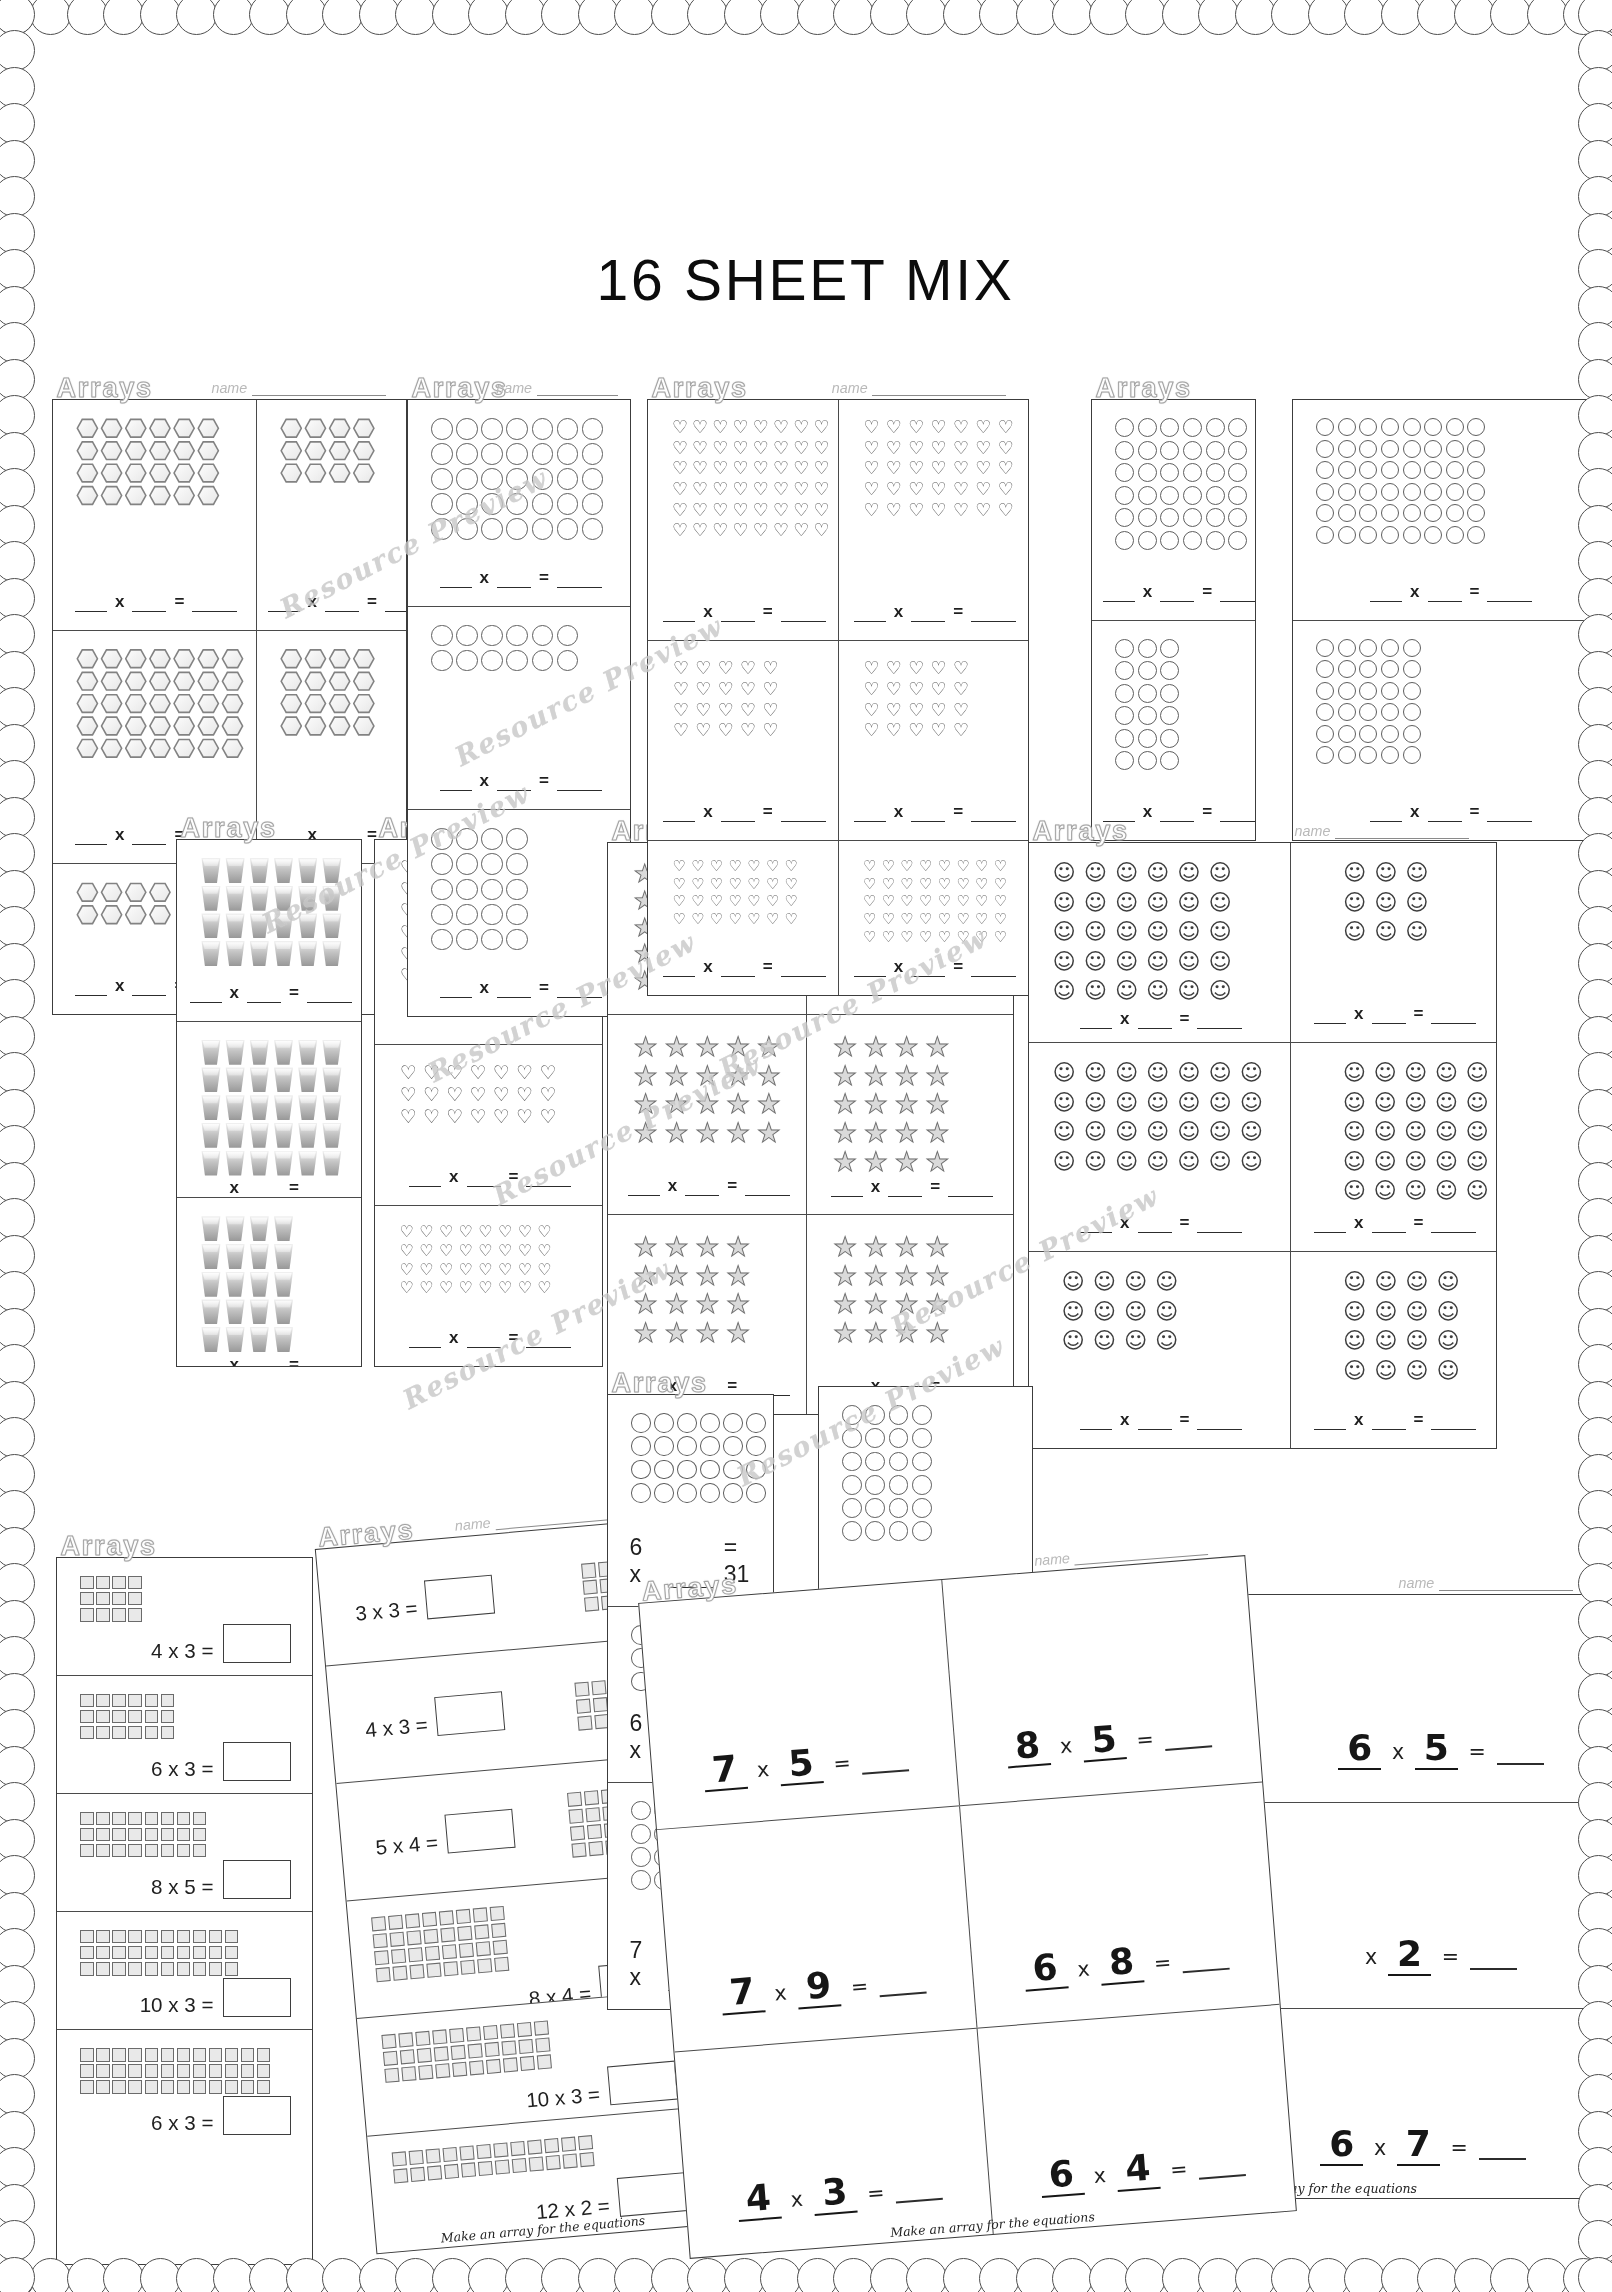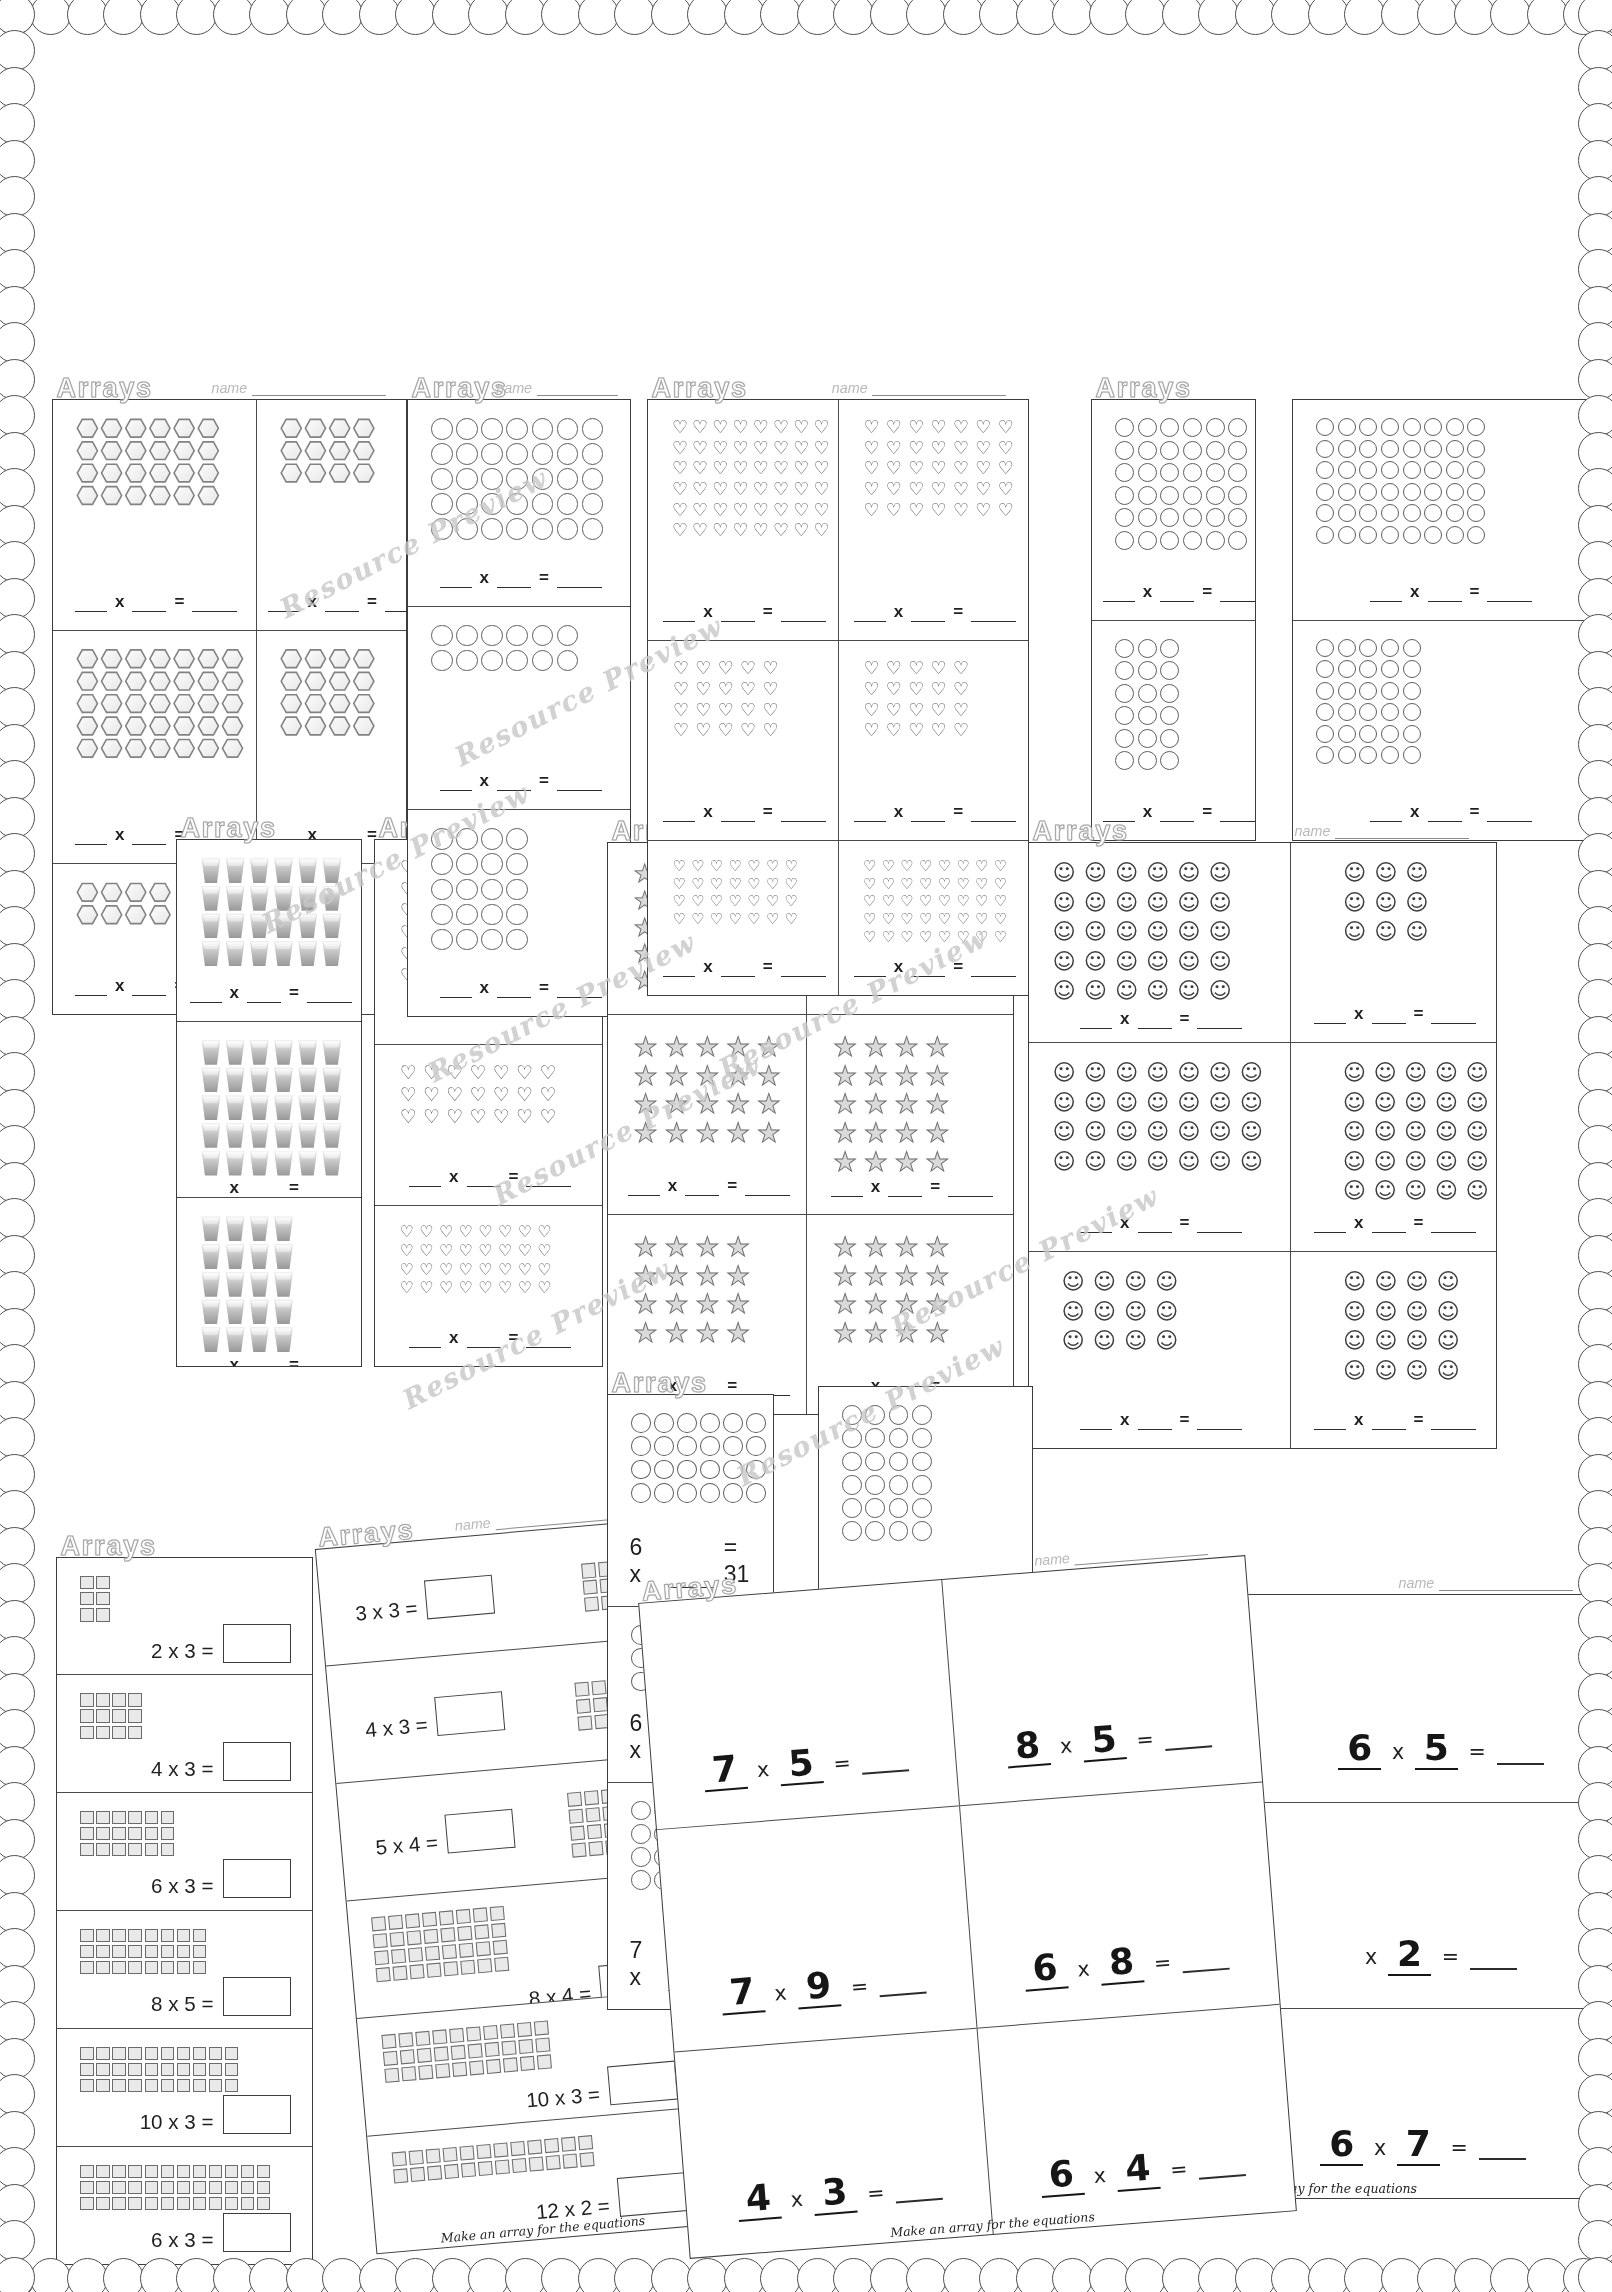--- a/index.html
+++ b/index.html
@@ -92,20 +92,21 @@
 
   
   .eqleft{flex-direction:row;align-items:center;}
   .eqleft .eq{order:1;margin:0 0 0 23px;}
   .eqleft .array{order:2;margin:7.2px 16px 0 auto;}
 </style>
 </head>
 <body>
 
 <div id="page">
+  <div id="subtitle">16 SHEET MIX</div>
 <div class="bstrip btop">
       <span class="bcircle"></span>
       <span class="bcircle"></span>
       <span class="bcircle"></span>
       <span class="bcircle"></span>
       <span class="bcircle"></span>
       <span class="bcircle"></span>
       <span class="bcircle"></span>
       <span class="bcircle"></span>
       <span class="bcircle"></span>
@@ -1948,42 +1949,20 @@
     </div>
     <div class="sheet" style="left: 56px; top: 1557px; width: 257px; height: 708px; z-index: 13;">
       <div class="bubble">Arrays</div>
       <div class="sbody">
         <div class="srow rdiv" style="flex: 0.166 1 0px;">
           <div class="cell" style="flex: 1 1 0px;">
             <div class="array">
               <div class="arow" style="gap: 2.7px; margin-bottom: 2.7px;">
                 <span class="shape s-square" style="width: 13.4px; height: 13.4px;"></span>
                 <span class="shape s-square" style="width: 13.4px; height: 13.4px;"></span>
-              </div>
-              <div class="arow" style="gap: 2.7px; margin-bottom: 2.7px;">
-                <span class="shape s-square" style="width: 13.4px; height: 13.4px;"></span>
-                <span class="shape s-square" style="width: 13.4px; height: 13.4px;"></span>
-              </div>
-              <div class="arow" style="gap: 2.7px; margin-bottom: 2.7px;">
-                <span class="shape s-square" style="width: 13.4px; height: 13.4px;"></span>
-                <span class="shape s-square" style="width: 13.4px; height: 13.4px;"></span>
-              </div>
-            </div>
-            <div class="eq eq-box">
-              <span class="eqt">2 x 3 =</span>
-              <span class="abox"></span>
-            </div>
-          </div>
-        </div>
-        <div class="srow rdiv" style="flex: 0.166 1 0px;">
-          <div class="cell" style="flex: 1 1 0px;">
-            <div class="array">
-              <div class="arow" style="gap: 2.7px; margin-bottom: 2.7px;">
-                <span class="shape s-square" style="width: 13.4px; height: 13.4px;"></span>
-                <span class="shape s-square" style="width: 13.4px; height: 13.4px;"></span>
                 <span class="shape s-square" style="width: 13.4px; height: 13.4px;"></span>
                 <span class="shape s-square" style="width: 13.4px; height: 13.4px;"></span>
               </div>
               <div class="arow" style="gap: 2.7px; margin-bottom: 2.7px;">
                 <span class="shape s-square" style="width: 13.4px; height: 13.4px;"></span>
                 <span class="shape s-square" style="width: 13.4px; height: 13.4px;"></span>
                 <span class="shape s-square" style="width: 13.4px; height: 13.4px;"></span>
                 <span class="shape s-square" style="width: 13.4px; height: 13.4px;"></span>
               </div>
               <div class="arow" style="gap: 2.7px; margin-bottom: 2.7px;">

